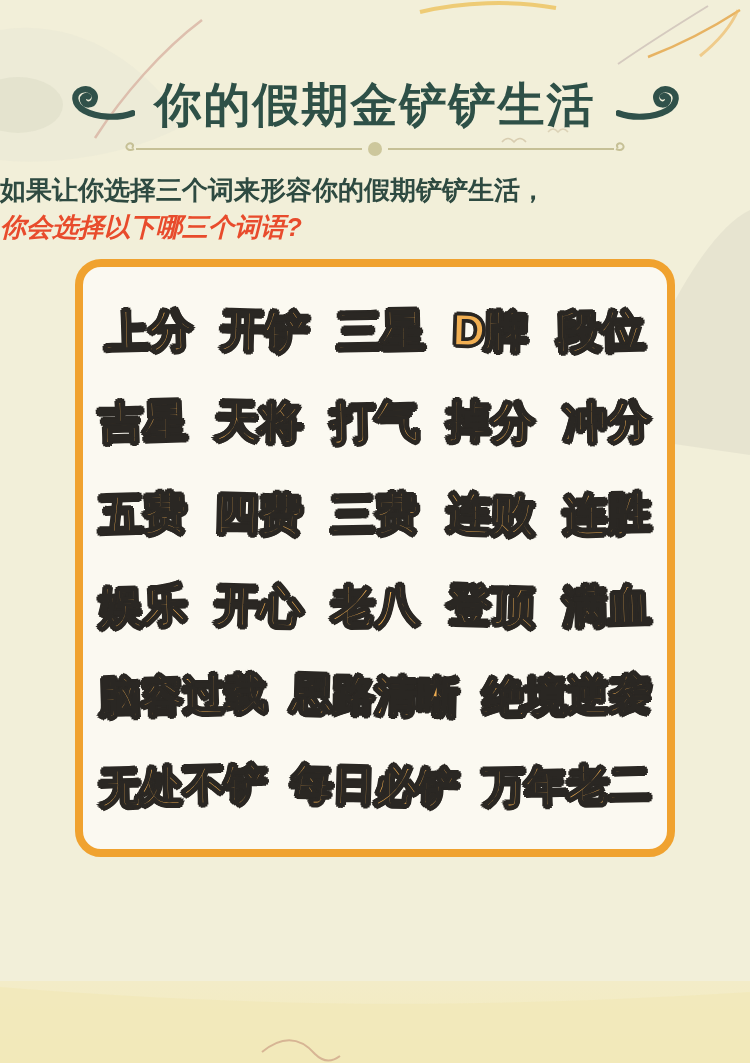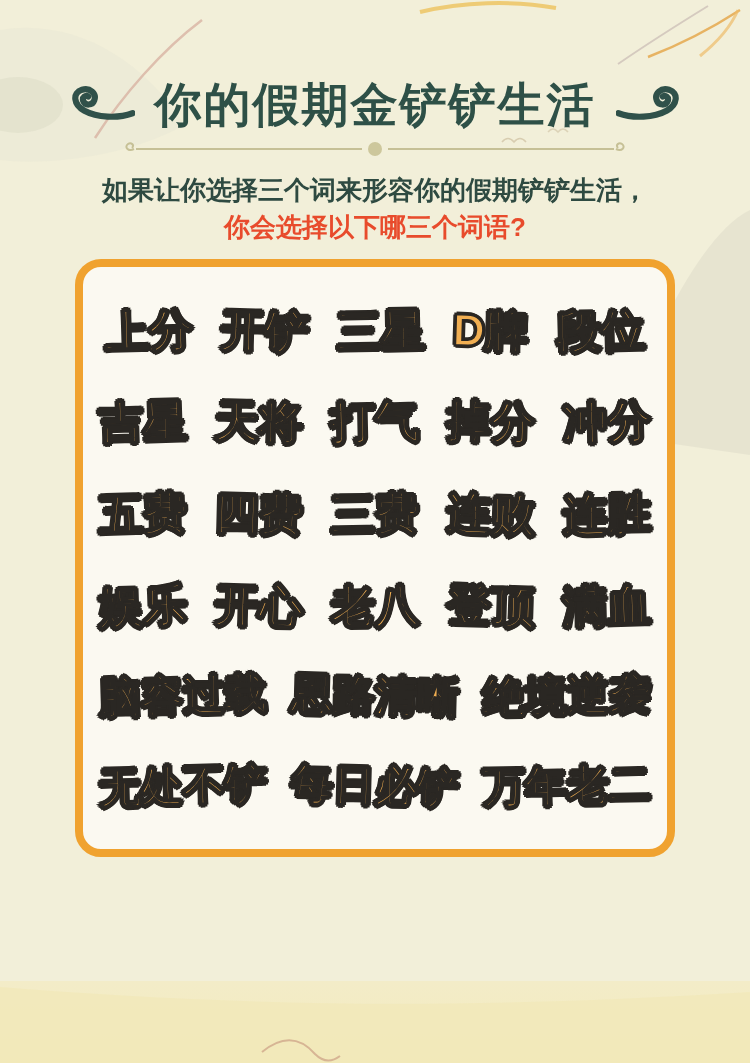--- a/index.html
+++ b/index.html
@@ -21,23 +21,23 @@
     gap:20px; height:56px;
   }
   .cloud{ width:74px; height:44px; flex:0 0 auto; }
   .page-title{
     font-size:47px; font-weight:900; letter-spacing:2px;
     color:#2e5047; line-height:1; white-space:nowrap;
   }
   .divider-wrap{ display:flex; justify-content:center; margin-top:8px; height:18px; }
 
   
-  .intro{ margin-top:14px; text-align:center; font-weight:800; font-size:26px; line-height:37px; }
+  .intro{ margin-top:14px; font-weight:800; font-size:26px; line-height:37px; }
   .intro-line1{ color:#2e4a41; }
-  .intro-line2{ color:#e84b2c; }
+  .intro-line2{ color:#e84b2c;font-style:italic; }
 
   
   .campaign{ margin-top:24px; text-align:center; font-weight:800; font-size:27px; line-height:37px; }
   .campaign-line1{ color:#e84b2c; }
   .campaign-line2,.campaign-line3{ color:#2e4a41; }
 
   
   .word-box{
     width:600px; height:598px;
     margin:13px auto 0 auto;

